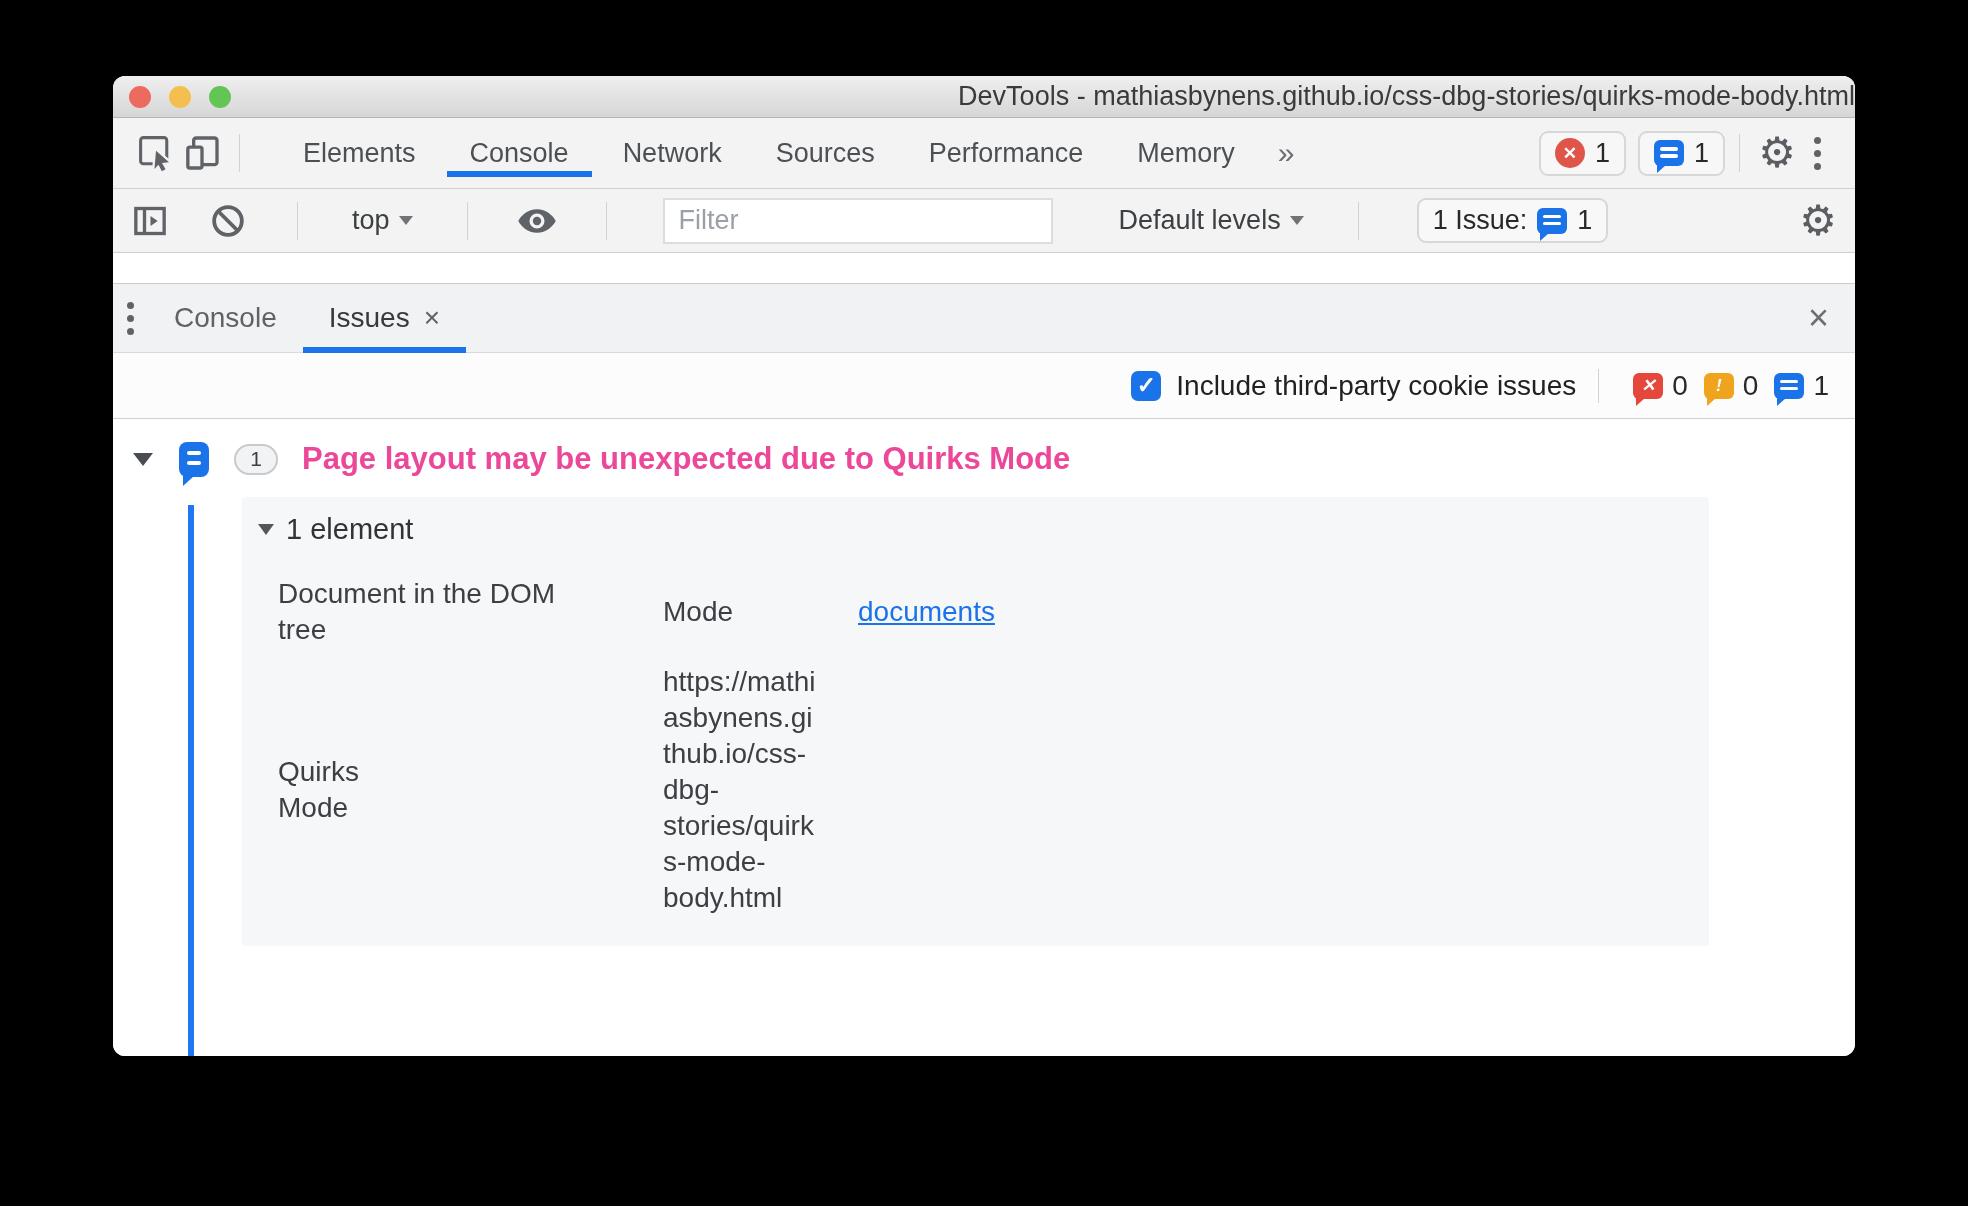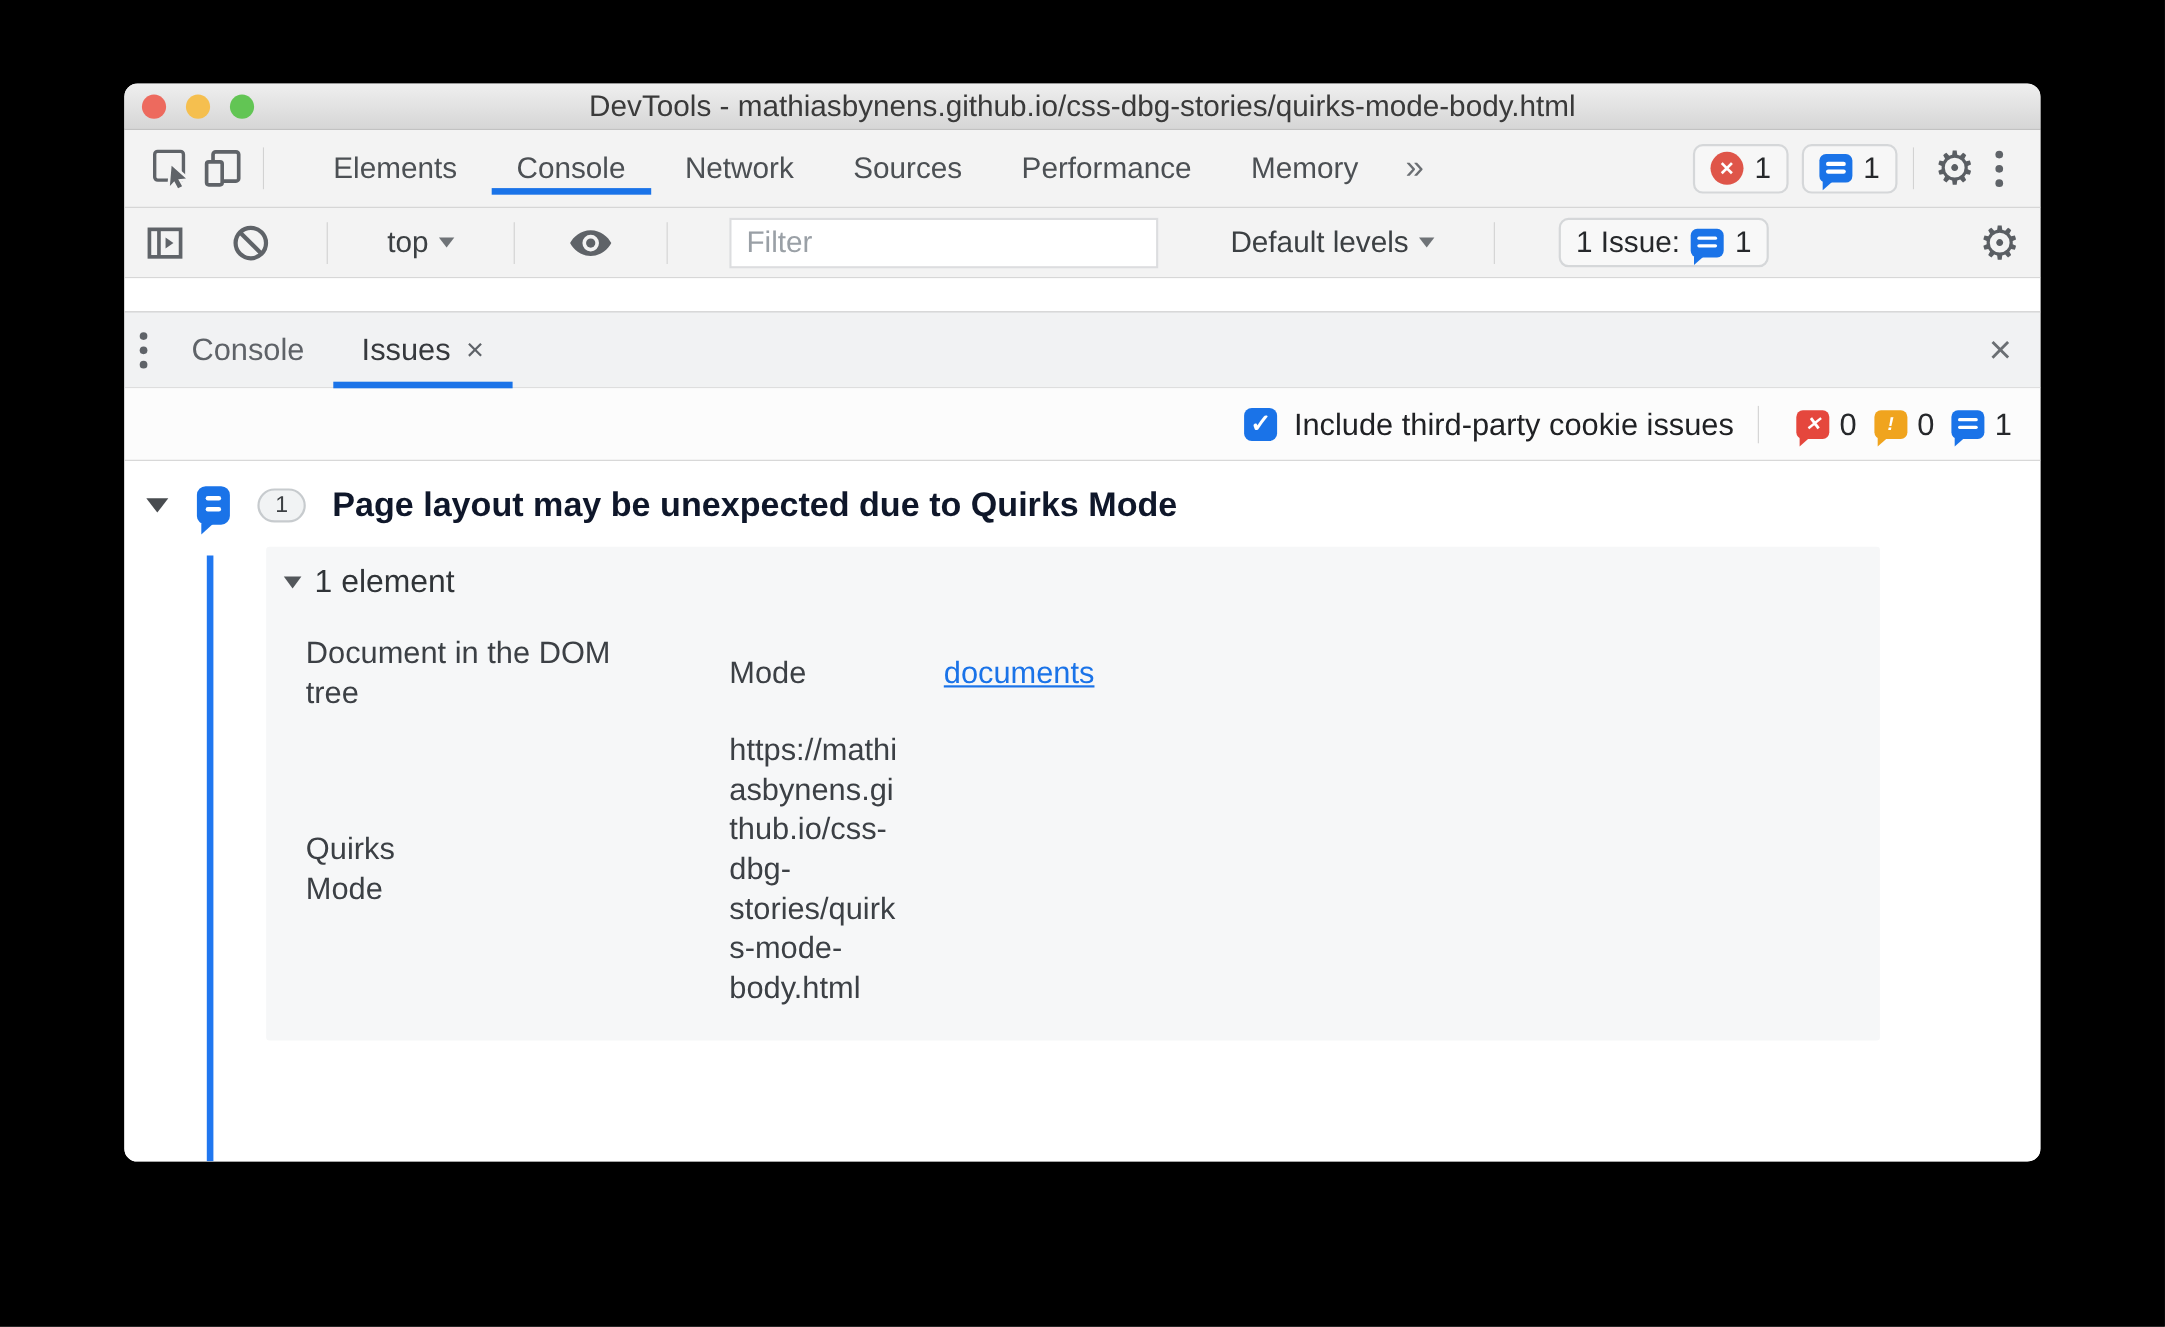--- a/index.html
+++ b/index.html
@@ -10,21 +10,21 @@
     background:#fff; border-radius:12px; overflow:hidden;
     display:flex; flex-direction:column;
     box-shadow:0 45px 120px rgba(0,0,0,0.85);
   }
 
   
   .titlebar {
     height:42px; flex:0 0 42px; position:relative;
     background:linear-gradient(#efefef,#d6d6d6);
     border-bottom:1px solid #b4b4b4;
-    display:flex; align-items:center; justify-content:center;
+    display:flex; align-items:center; justify-content:flex-end;
   }
   .traffic { position:absolute; left:16px; top:10px; display:flex; gap:18px; }
   .light { width:22px; height:22px; border-radius:50%; }
   .titlebar .title { font-size:27px; color:#3a3a3a; }
 
   
   .toolbar { background:#f3f3f3; border-bottom:1px solid #d0d0d0; display:flex; align-items:center; }
   .main-toolbar { height:71px; flex:0 0 71px; padding:12px 20px; font-size:27px; color:#50545a; }
   .console-toolbar { height:64px; flex:0 0 64px; padding:0 14px; font-size:27px; color:#3c4043;gap:32px; }
   .vsep { width:1px; height:38px; background:#d2d2d2; margin:0 14px; flex:0 0 1px; }
@@ -93,21 +93,21 @@
   .issue-header { display:flex; align-items:center; padding-left:20px; margin-top:22px; }
   .exp-tri { width:0; height:0; border-left:10px solid transparent; border-right:10px solid transparent;
              border-top:13px solid #494c50; margin-right:26px; flex:0 0 auto; }
   .issue-icon { width:40px; height:35px; border-radius:8px; margin-right:25px; }
   .issue-icon.bubble::after { left:4px; bottom:-9px; border-top-width:10px; border-right-width:11px; }
   .issue-icon .bline { left:8px; right:8px; height:4.5px; }
   .issue-icon .b1 { top:9px; } .issue-icon .b2 { top:19px; }
   .count-pill { min-width:44px; height:31px; border-radius:16px; border:2px solid #c7cbce; background:#f1f3f4;
                 color:#3c4043; font-size:21px; display:flex; align-items:center; justify-content:center;
                 margin-right:24px; padding:0 10px; }
-  .issue-title { font-size:31px; font-weight:bold; color:#0f172a; }
+  .issue-title { font-size:31px; font-weight:bold; color:#ec4899; }
 
   .issue-body { margin-left:125px; margin-right:40px; }
   .para { max-width:1530px; font-size:29px; line-height:45px; color:#4a4f55; }
   .p1 { margin-top:38px; }
   .p2 { margin-top:46px; }
   .tlink { color:#1a73e8; cursor:pointer; }
 
   .affected-label { margin-top:56px; font-size:22px; font-weight:bold; letter-spacing:0.6px; color:#35383c; }
 
   .panel { margin-top:20px; margin-left:4px; width:1467px; background:#f6f7f8; border-radius:3px;

